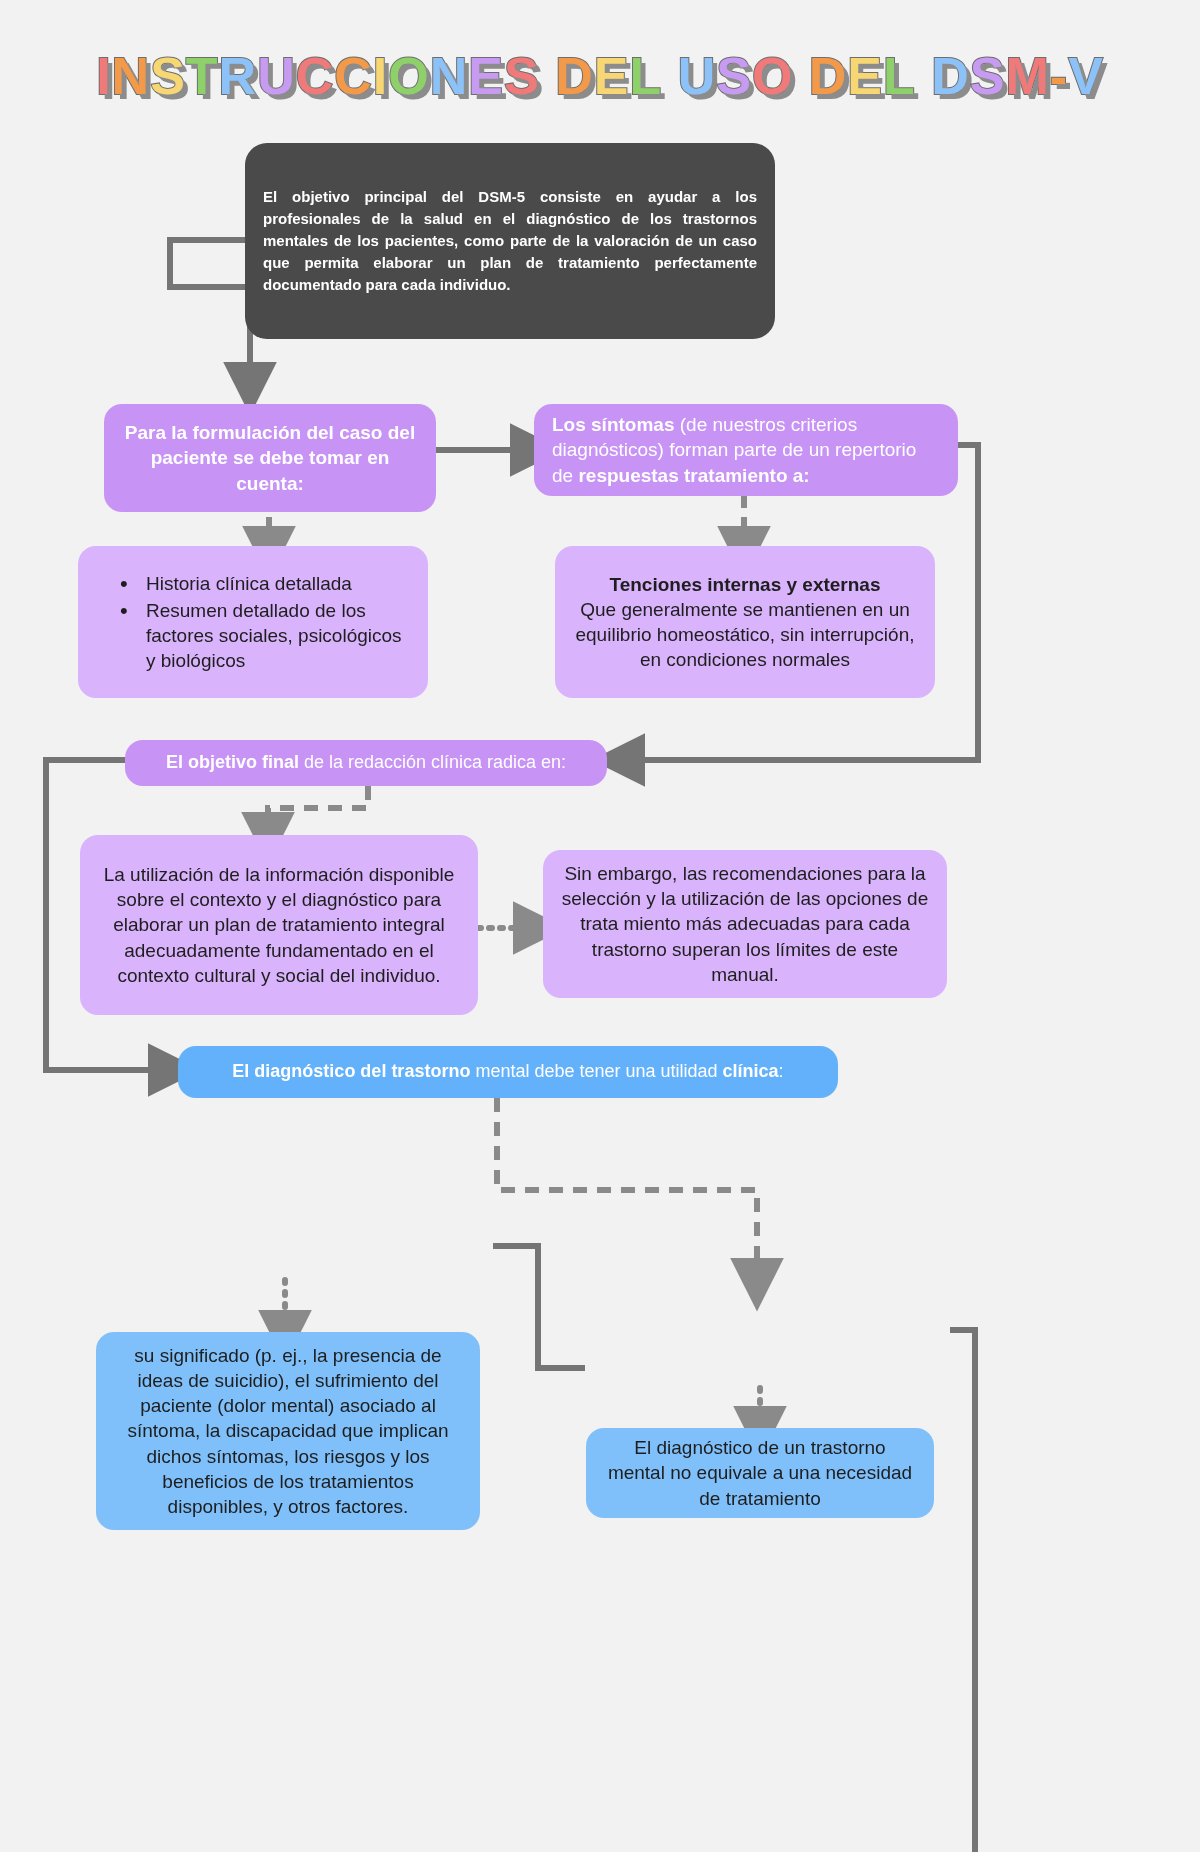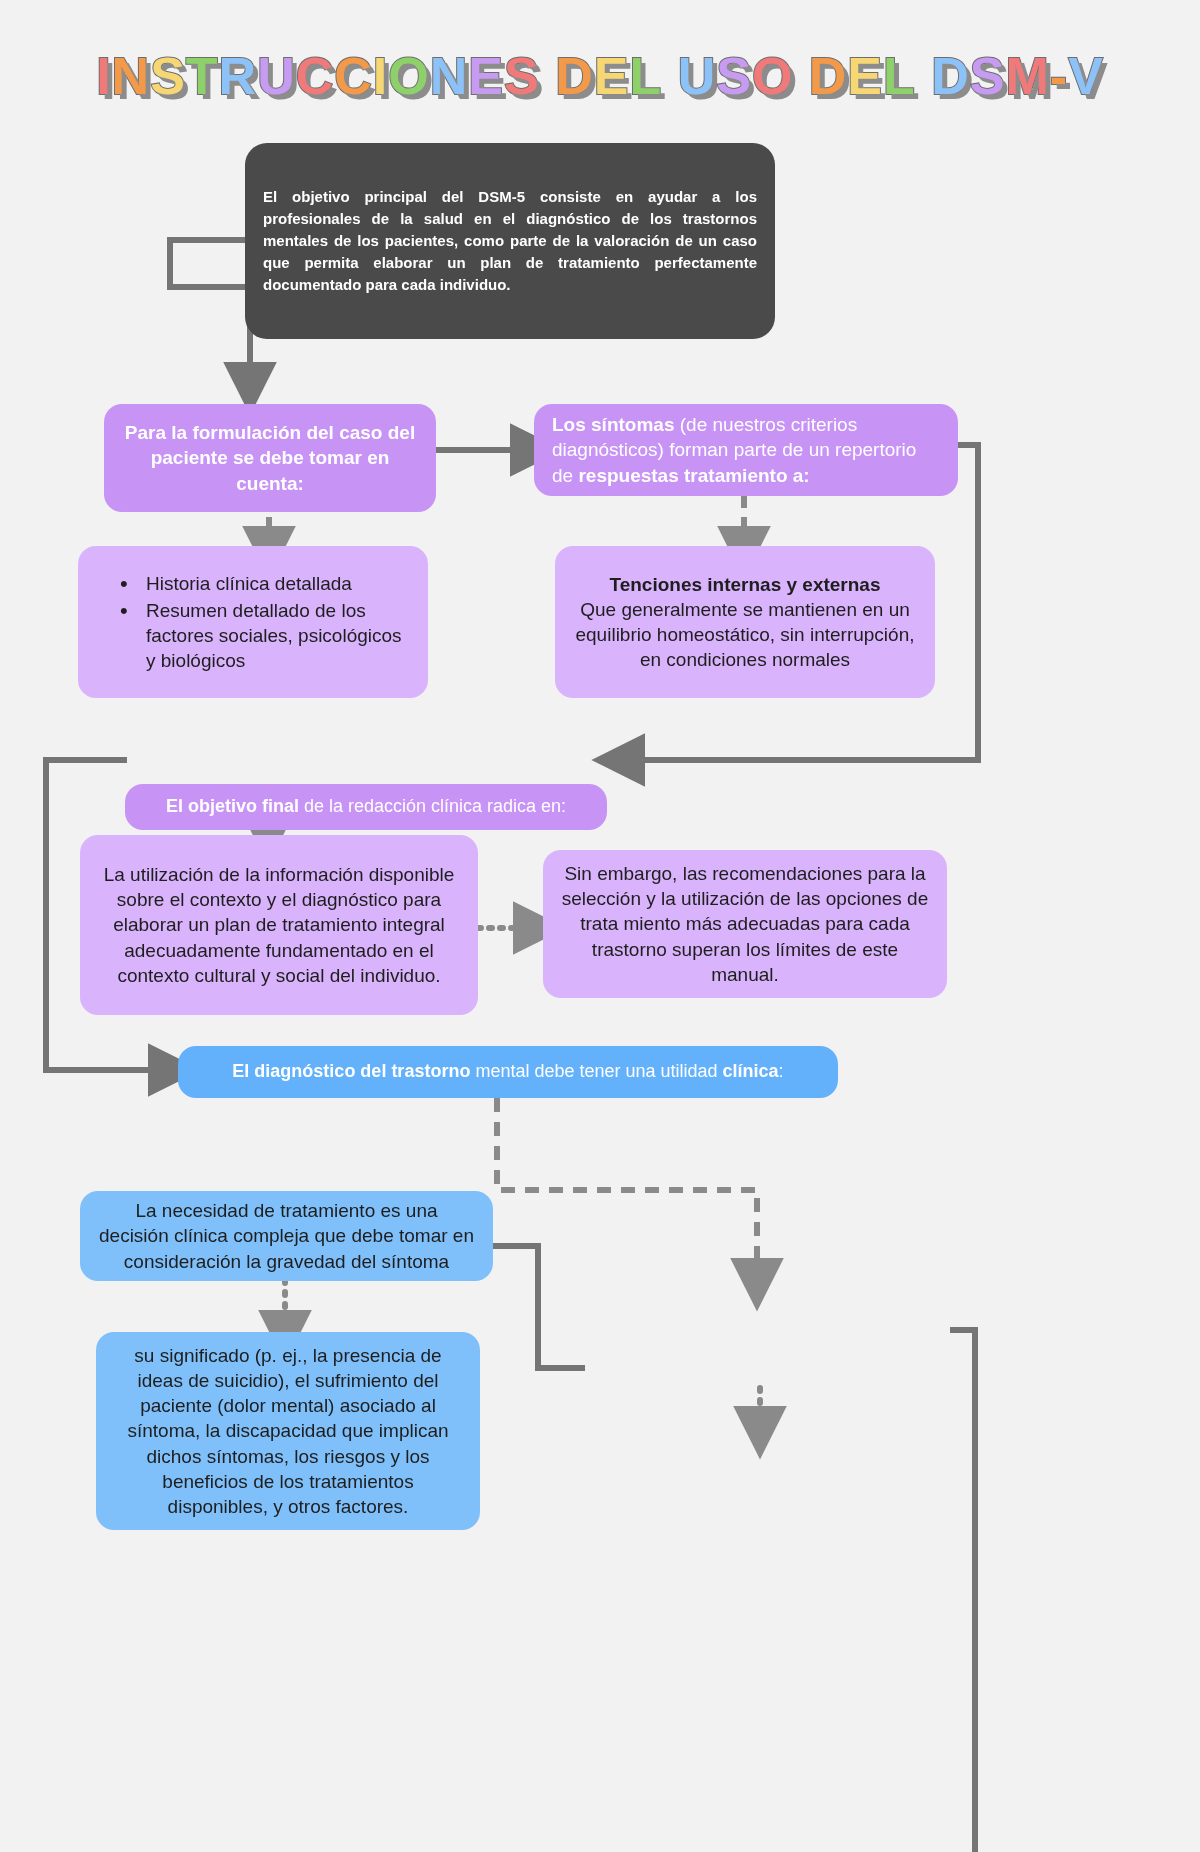--- a/index.html
+++ b/index.html
@@ -169,43 +169,43 @@
     </div>
   </div>
 
   <div class="box box-purple-light" style="left:555px; top:546px; width:380px; height:152px;">
     <div class="inner">
       <div class="b">Tenciones internas y externas</div>
       <div>Que generalmente se mantienen en un equilibrio homeostático, sin interrupción, en condiciones normales</div>
     </div>
   </div>
 
-  <div class="box box-purple-dark" style="left:125px; top:740px; width:482px; height:46px; padding:6px 14px;margin-top:44px;">
+  <div class="box box-purple-dark" style="left:125px; top:740px; width:482px; height:46px; padding:6px 14px;">
     <div class="inner" style="font-size:18px;">
       <span class="b">El objetivo final</span><span> de la redacción clínica radica en:</span>
     </div>
   </div>
 
   <div class="box box-purple-light" style="left:80px; top:835px; width:398px; height:180px;">
     <div class="inner">La utilización  de la información disponible sobre el contexto y el diagnóstico para elaborar un plan de tratamiento integral adecuadamente fundamentado en el contexto cultural y social del individuo.</div>
   </div>
 
   <div class="box box-purple-light" style="left:543px; top:850px; width:404px; height:148px;">
     <div class="inner">Sin embargo, las recomendaciones para la selección y la utilización de las opciones de trata miento más adecuadas para cada trastorno superan los límites de este manual.</div>
   </div>
 
   <div class="box box-blue-hdr" style="left:178px; top:1046px; width:660px; height:52px; padding:6px 18px;">
     <div class="inner" style="font-size:18px;">
       <span class="b">El diagnóstico del trastorno</span><span> mental debe tener una utilidad </span><span class="b">clínica</span><span>:</span>
     </div>
   </div>
 
-  <div class="box box-blue" style="left:80px; top:1191px; width:413px; height:90px;">
-    <div class="inner">La necesidad de tratamiento es una decisión clínica compleja que debe tomar en consideración la gravedad del síntoma</div>
-  </div>
 
   <div class="box box-blue" style="left:96px; top:1332px; width:384px; height:198px;">
     <div class="inner">su significado (p. ej., la presencia de ideas de suicidio), el sufrimiento del paciente (dolor mental) asociado al síntoma, la discapacidad que implican dichos síntomas, los riesgos y los beneficios de los tratamientos disponibles, y otros factores.</div>
   </div>
 
 
+  <div class="box box-blue" style="left:586px; top:1428px; width:348px; height:90px;">
+    <div class="inner">El diagnóstico de un trastorno mental no equivale a una necesidad de tratamiento</div>
+  </div>
 
 </div>
 
 </body></html>

